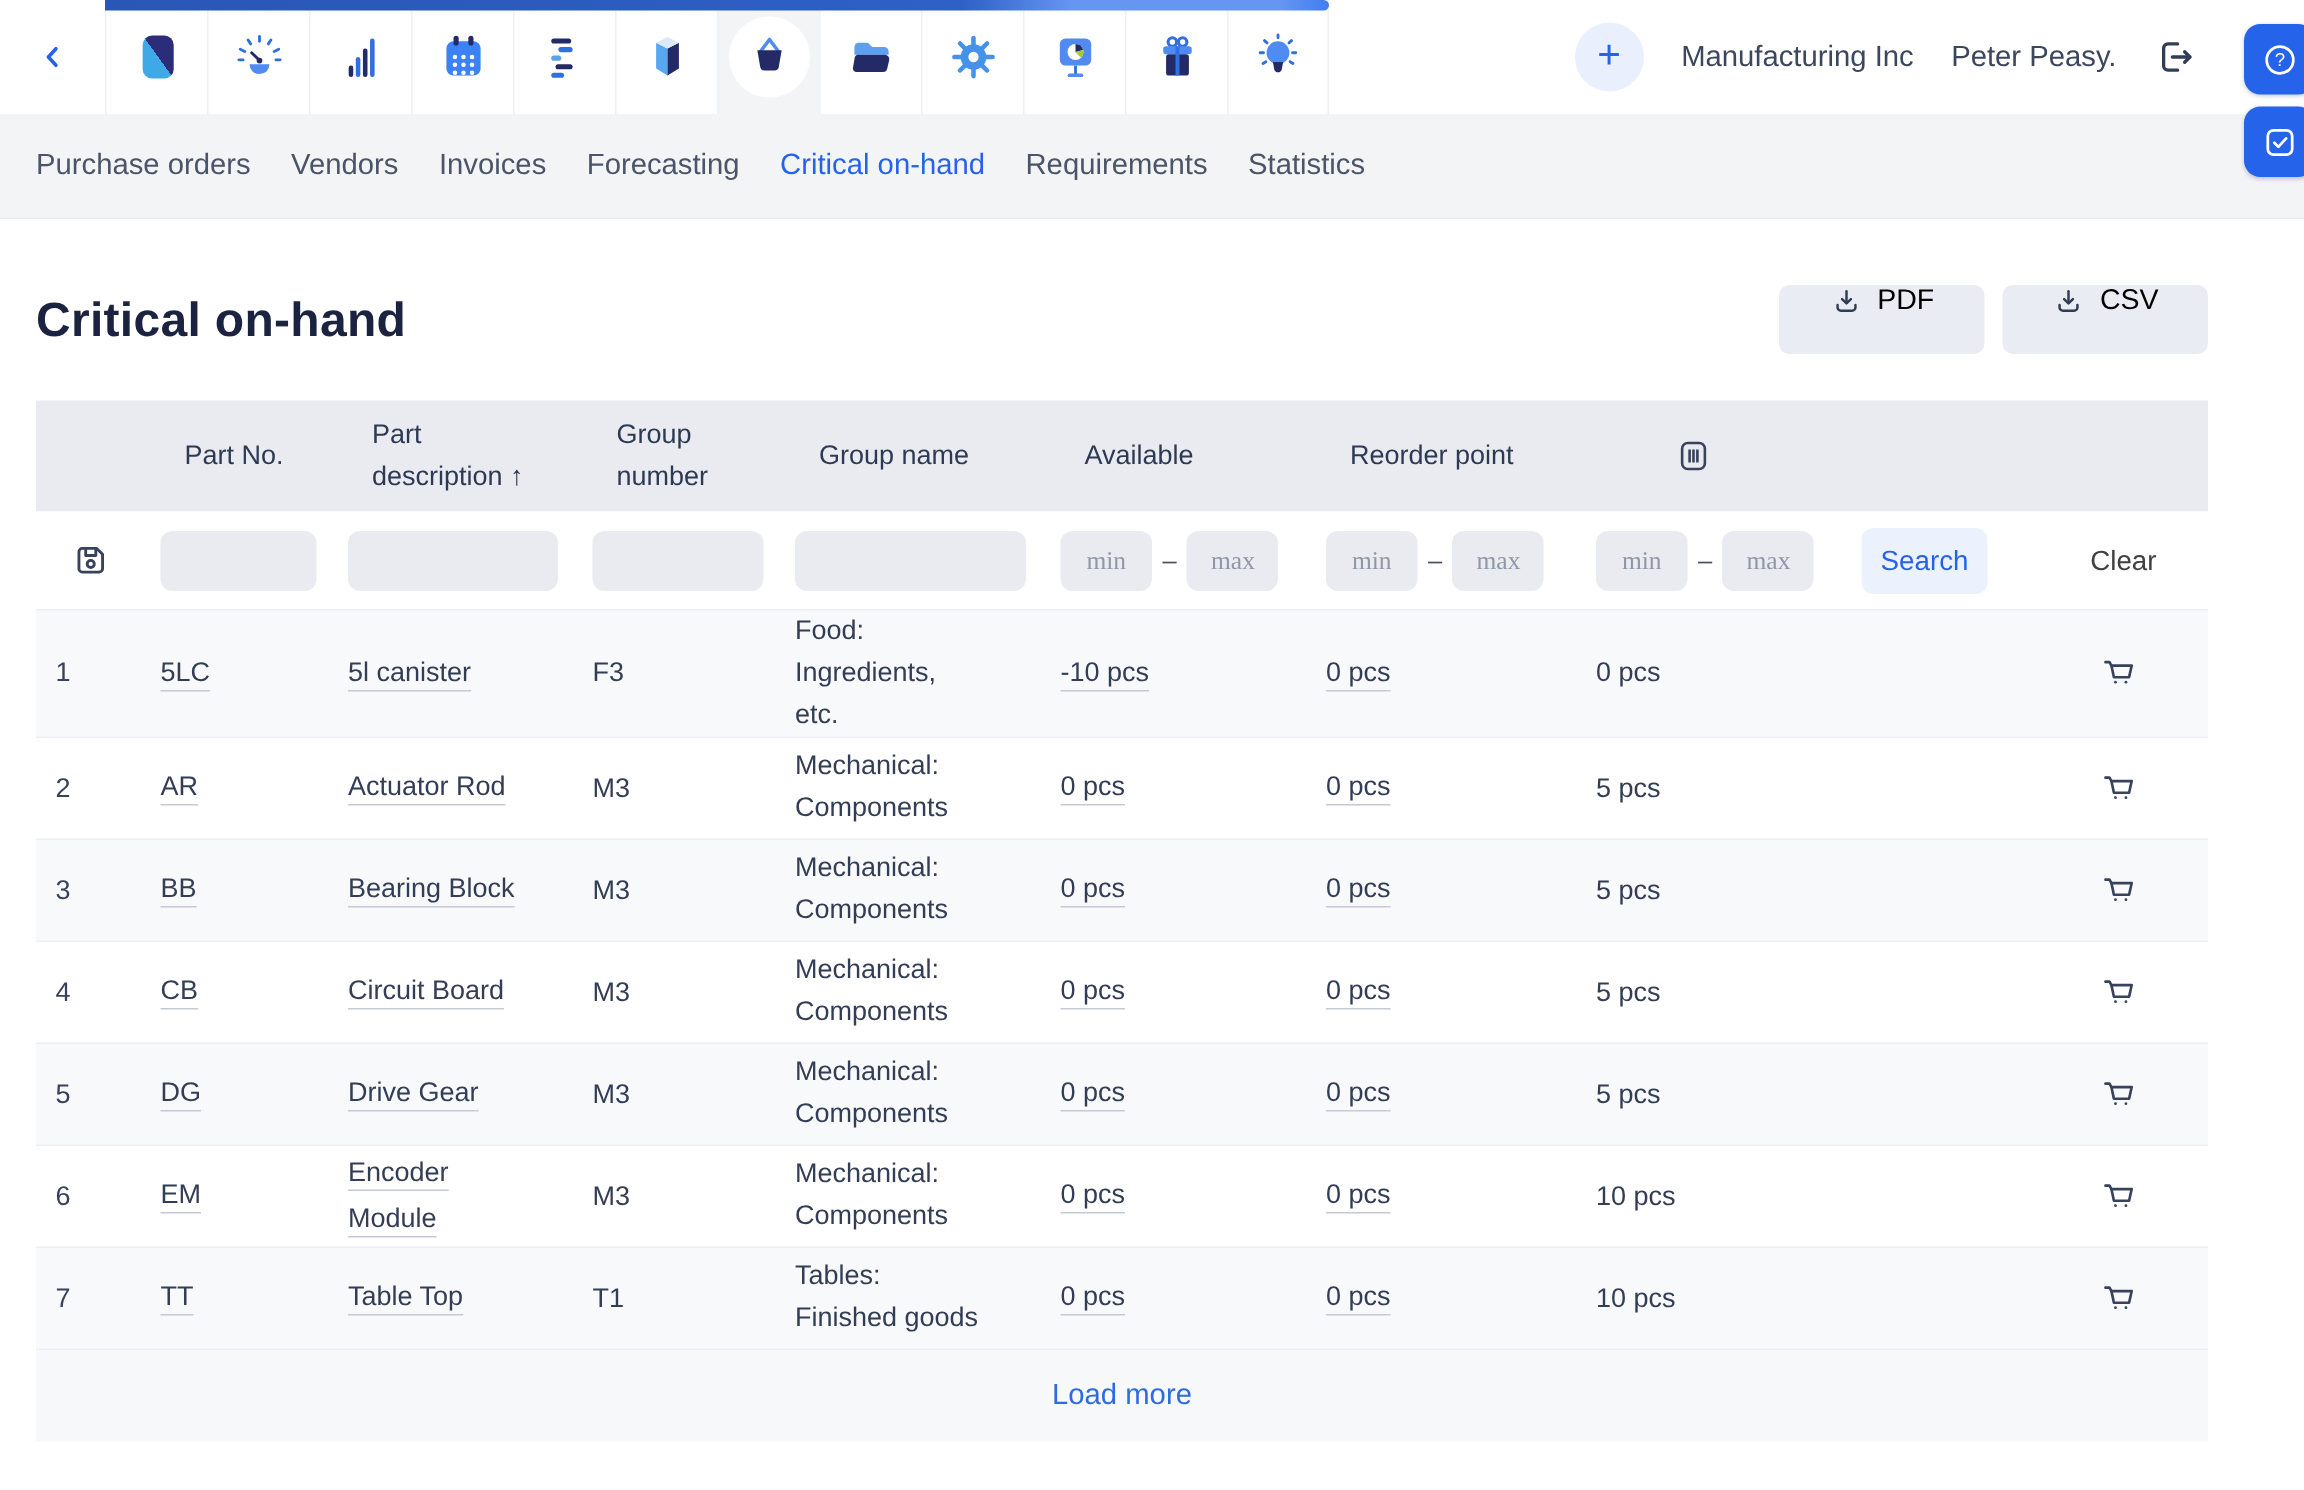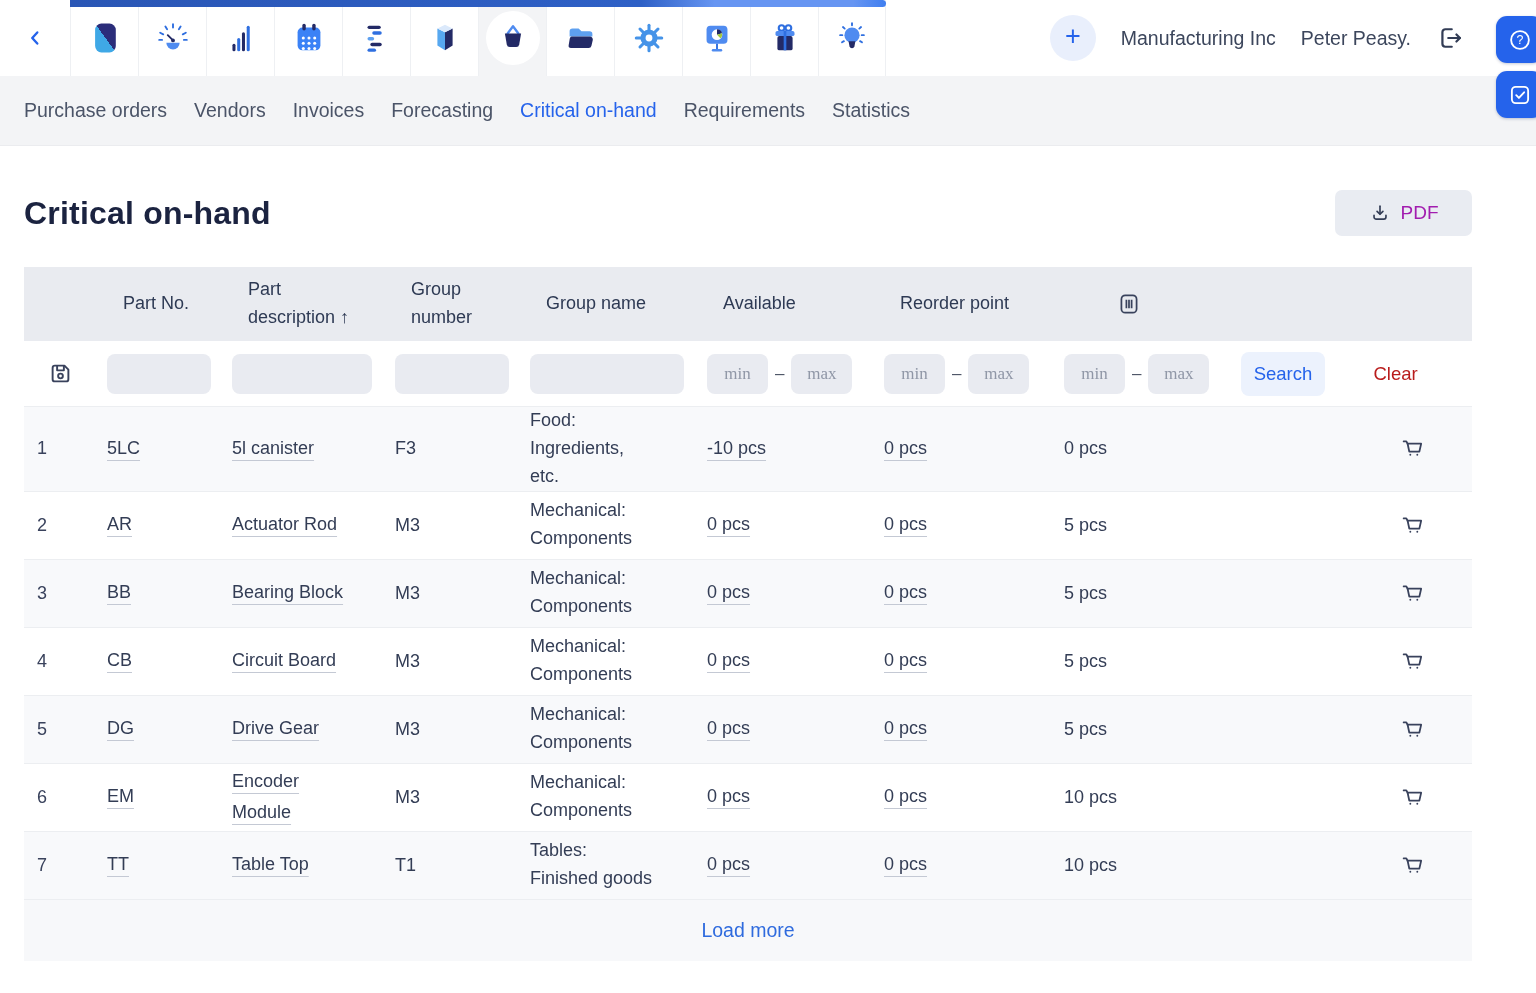--- a/index.html
+++ b/index.html
@@ -37,23 +37,23 @@
   .nav { height:70px; background:#f3f4f6; display:flex; align-items:center; gap:27px;
     padding-left:24px; border-bottom:1px solid #ebecef; }
   .nav-tab { font-size:19.5px; color:#4b5468; cursor:pointer; }
   .nav-tab.active { color:#2563eb; }
 
   
   .content { padding:0 64px 0 24px; }
   .page-head { display:flex; align-items:center; padding-top:44px; margin-bottom:31px; }
   .page-title { font-size:32px; font-weight:700; color:#1b2340; letter-spacing:.2px; }
   .head-actions { margin-left:auto; display:flex; gap:12px; }
-  .dl-btn { display:flex; align-items:center; justify-content:center; gap:10px;
+  .dl-btn { display:flex; justify-content:center; gap:10px;
     width:137px; height:46px; background:#e9ecf2; border:none; border-radius:7px;
-    font-family:"Liberation Sans",sans-serif; font-size:19px; color:#a21caf; cursor:pointer; }
+    font-family:"Liberation Sans",sans-serif; font-size:19px; color:#000000; cursor:pointer; }
 
   
   .tbl { width:1448px; }
   .trow { display:flex; align-items:center; }
   .c { padding-right:10px; }
   .col-num   { width:83px;  padding-left:13px; }
   .col-pno   { width:125px; }
   .col-desc  { width:163px; }
   .col-gnum  { width:135px; }
   .col-gname { width:177px; }
@@ -69,21 +69,21 @@
   .frow { height:65px; background:#fff; }
   .save-icon { margin-left:10px; cursor:pointer; display:flex; }
   .f-input { height:40px; background:#e9ebf1; border:none; border-radius:8px;
     font-family:Liberation Serif, serif; font-size:17px; color:#39425c; padding:0 12px; }
   .f-input::placeholder { color:#8f96a6; text-align:center; }
   .w-pno{width:104px;} .w-desc{width:140px;} .w-gnum{width:114px;} .w-gname{width:154px;}
   .mm { width:61px; padding:0 6px; text-align:center; }
   .dash { color:#4a5264; margin:0 7px; font-size:17px; }
   .search-btn { width:84px; height:44px; background:#ecf2fd; color:#2563eb; border:none;
     border-radius:8px; font-family:"Liberation Sans",sans-serif; font-size:18.5px; cursor:pointer; }
-  .clear-btn { color:#b91c1c; font-size:18.5px; margin-left:44px; cursor:pointer;
+  .clear-btn { color:#404040; font-size:18.5px; margin-left:64px; cursor:pointer;
     background:none; border:none; font-family:"Liberation Sans",sans-serif; }
 
   .drow { min-height:68px; border-top:1px solid #eceef1; font-size:18px; color:#333d55; }
   .drow.alt { background:#f8f9fb; }
   .drow .pre { white-space:pre-line; line-height:1.55; }
   .rnum { color:#39425c; }
   .lnk { cursor:pointer; text-decoration:underline; text-decoration-color:#c4c9d4;
     text-decoration-thickness:1px; text-underline-offset:6px; white-space:pre-line; line-height:1.75; }
   .cart-btn { margin-left:157px; background:none; border:none; cursor:pointer; display:flex; padding:2px; }
 
@@ -300,20 +300,28 @@
     <h1 class="page-title">Critical on-hand</h1>
     <div class="head-actions">
       <button class="dl-btn">
         <svg width="22" height="22" viewBox="0 0 24 24" fill="none" stroke="#323c55" stroke-width="1.8" stroke-linecap="round" stroke-linejoin="round">
           <path d="M12 4.5v8.5"></path>
             <path d="M8.8 10.2 12 13.4l3.2-3.2"></path>
           <path d="M5.5 14.5v1.8a2.4 2.4 0 0 0 2.4 2.4h8.2a2.4 2.4 0 0 0 2.4-2.4v-1.8"></path>
         </svg>
         <span>PDF</span>
       </button>
+      <button class="dl-btn">
+        <svg width="22" height="22" viewBox="0 0 24 24" fill="none" stroke="#323c55" stroke-width="1.8" stroke-linecap="round" stroke-linejoin="round">
+          <path d="M12 4.5v8.5"></path>
+            <path d="M8.8 10.2 12 13.4l3.2-3.2"></path>
+          <path d="M5.5 14.5v1.8a2.4 2.4 0 0 0 2.4 2.4h8.2a2.4 2.4 0 0 0 2.4-2.4v-1.8"></path>
+        </svg>
+        <span>CSV</span>
+      </button>
     </div>
   </div>
 
   <div class="tbl">
 
     <div class="trow thead">
       <div class="c col-num"></div>
       <div class="c col-pno"><span class="th-label">Part No.</span></div>
       <div class="c col-desc"><span class="th-label"><span>Part
 description</span> <span>↑</span></span></div>

